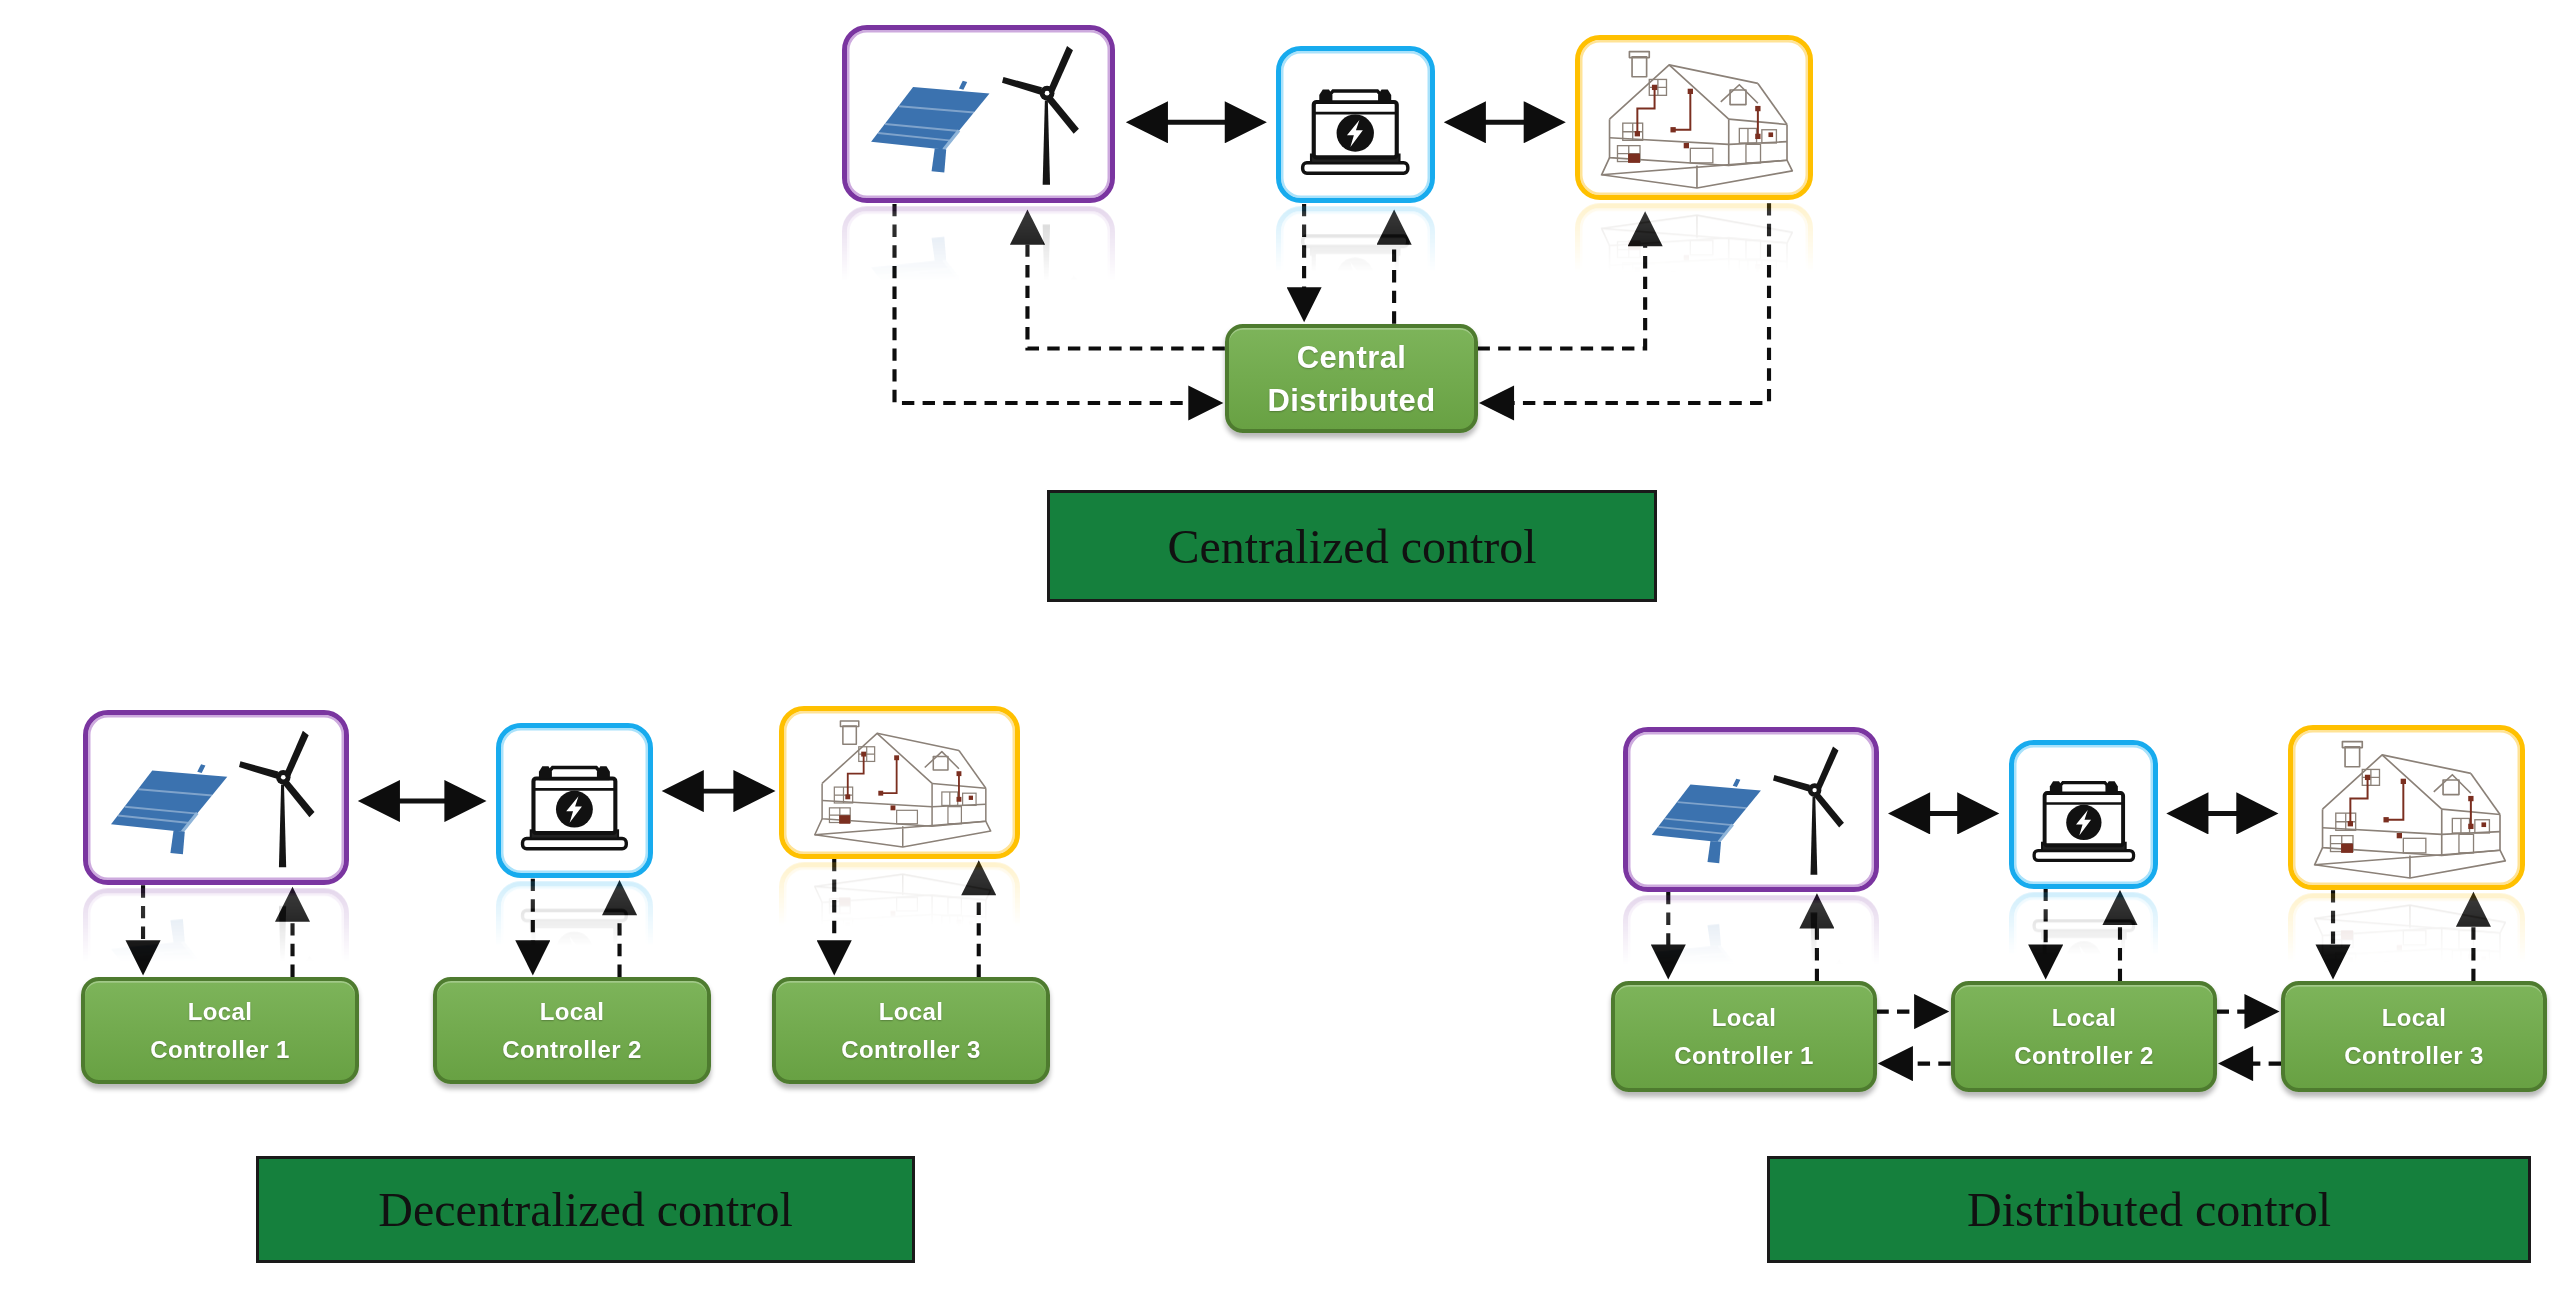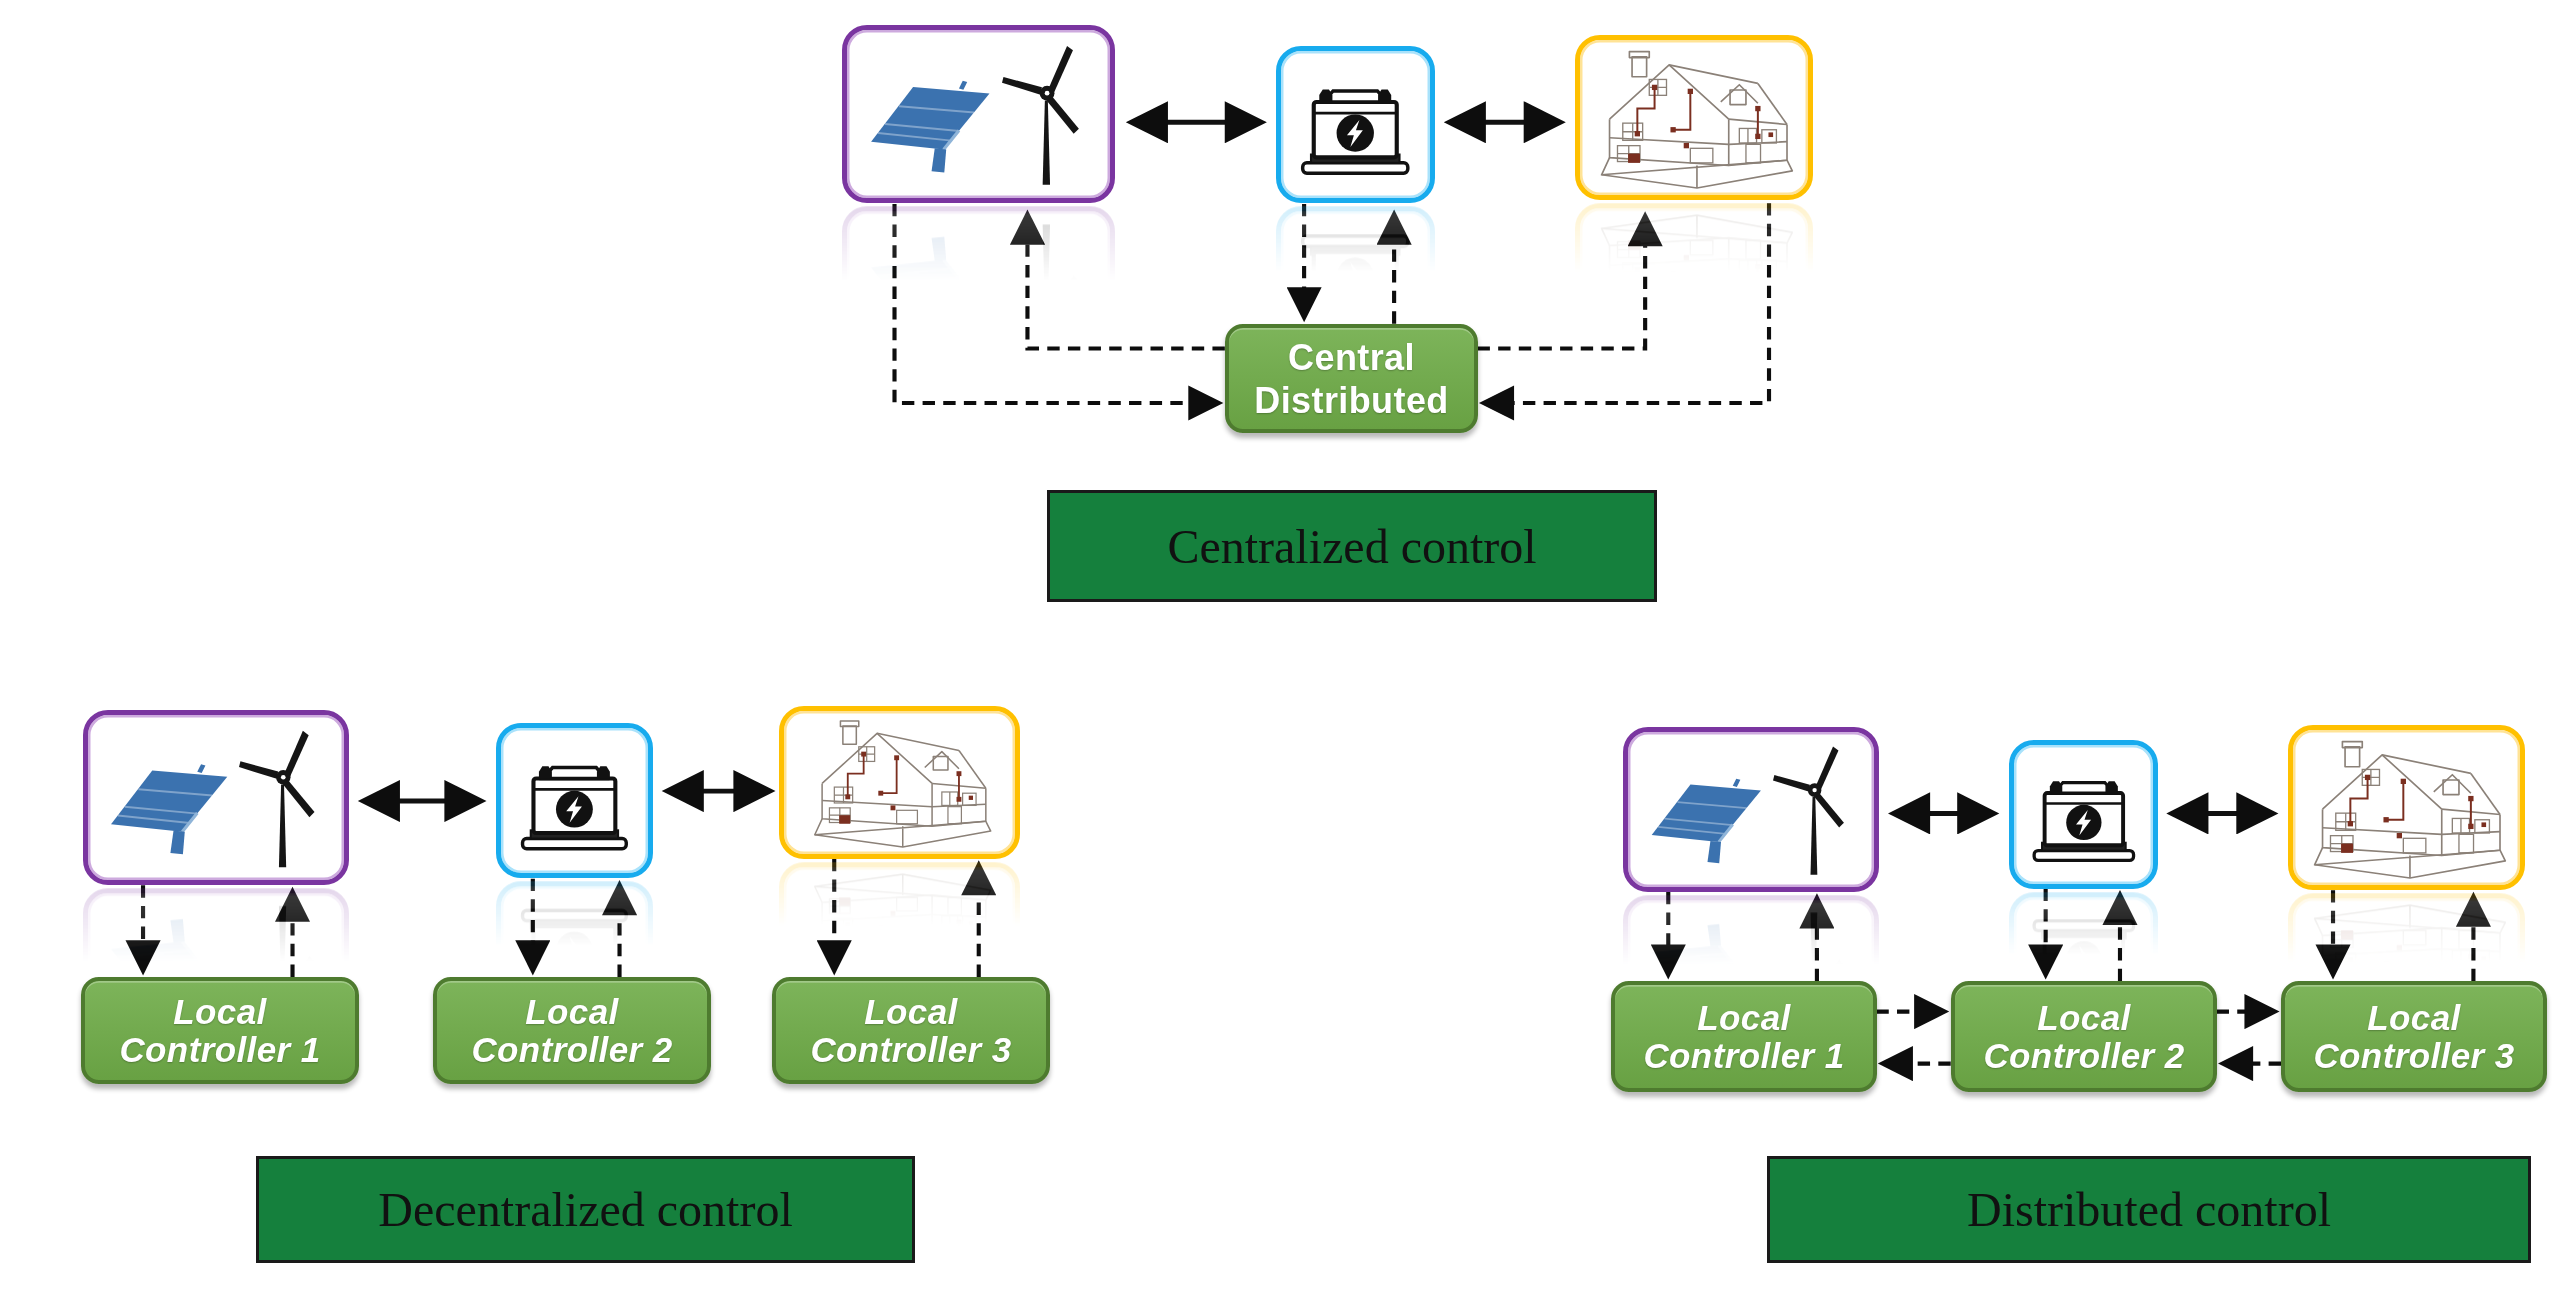--- a/index.html
+++ b/index.html
@@ -20,22 +20,22 @@
   .ic-batt{height:80%;}
   .ic-house{height:94%;}
 
   
   .ctrl{position:absolute;border-radius:18px;box-sizing:border-box;
         background:linear-gradient(to bottom,#7db45a,#68a143);
         border:4.1px solid #4e7b2f;color:#ffffff;font-weight:bold;
         display:flex;flex-direction:column;align-items:center;justify-content:center;
         text-align:center;box-shadow:0 4.1px 5.8px rgba(0,0,0,0.28),inset 0 1.7px 0 rgba(255,255,255,0.28);
         text-shadow:0 0.8px 1.7px rgba(0,0,0,0.25);letter-spacing:0.4px;}
-  .ctrl-central{font-size:36px;line-height:43px;}
-  .ctrl-local{font-size:35px;line-height:38px;font-style:italic;}
+  .ctrl-central{font-size:31px;line-height:43px;}
+  .ctrl-local{font-size:24px;line-height:38px;}
 
   
   .label-box{position:absolute;background:#15803d;border:3.3px solid #1a1a1a;
              display:flex;align-items:center;justify-content:center;box-sizing:border-box;
              font-family:"Liberation Serif",serif;font-size:48px;color:#111111;}
 
   .arrow-line{stroke:#111111;stroke-width:6;fill:none;}
   .dash{stroke:#0d0d0d;stroke-width:5;fill:none;stroke-dasharray:15 10;}
   .defs-holder{position:absolute;width:0;height:0;}
 </style>

